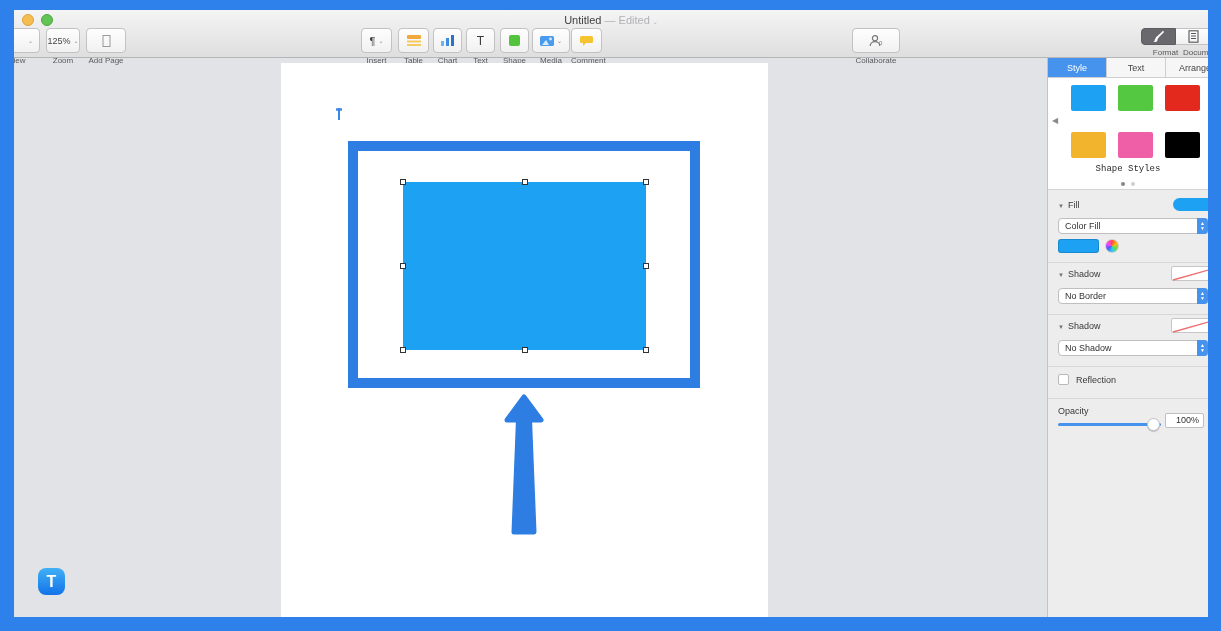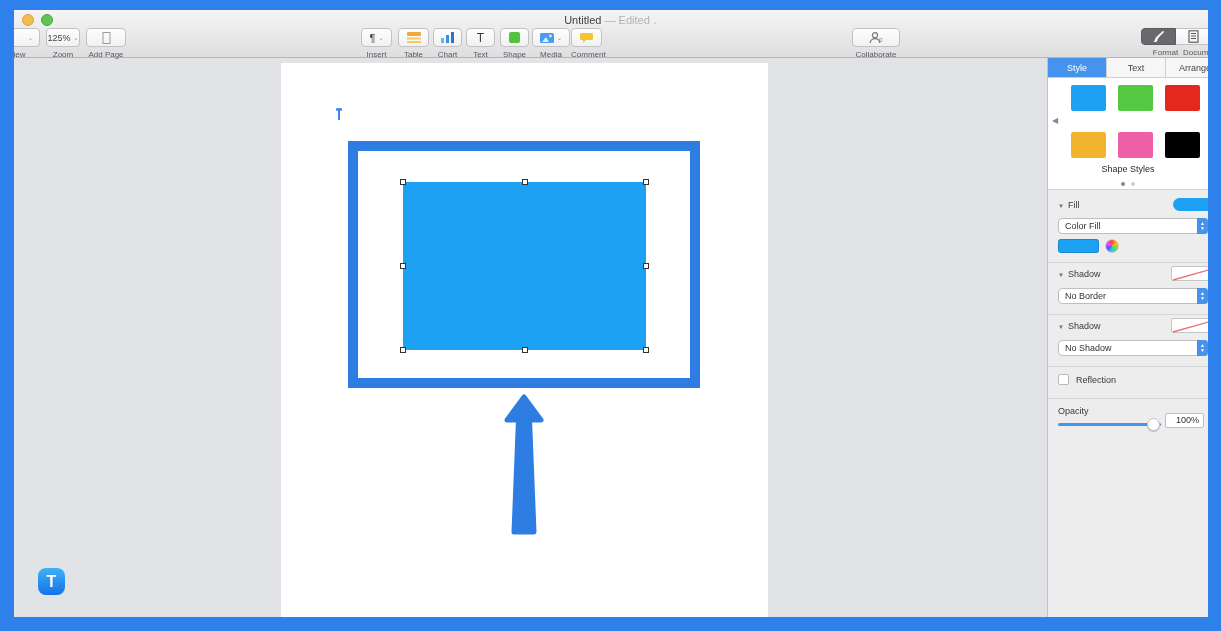--- a/index.html
+++ b/index.html
@@ -12,21 +12,21 @@
   
   .toolbar { position:absolute; left:0; top:0; width:100%; height:48px;
              background:linear-gradient(#f5f5f5,#dededf); border-bottom:1px solid #b5b5b7; }
   .tl { position:absolute; top:4px; width:12px; height:12px; border-radius:50%; }
   .tl-yellow { left:8px;  background:#f5bd4f; border:1px solid #dfa33c; }
   .tl-green  { left:27px; background:#61c454; border:1px solid #4ea63f; }
   .win-title { position:absolute; top:4px; left:0; width:100%; text-align:center;
                font-size:11px; color:#3f3f41; }
   .win-title .dim { color:#b2b2b5; }
   .titem { position:absolute; top:18px; text-align:center; }
-  .tbtn { height:19px; background:linear-gradient(#fefefe,#f1f1f2); border:1px solid #c2c2c5;
+  .tbtn { height:25px; background:linear-gradient(#fefefe,#f1f1f2); border:1px solid #c2c2c5;
           border-radius:4px; display:flex; align-items:center; justify-content:center;
           gap:3px; font-size:9px; color:#454547; padding:0 0; }
   .tlab { font-size:8px; color:#59595c; margin-top:3px; white-space:nowrap; }
   .chev { font-size:6px; color:#8a8a8e; }
   .ti-view    { left:-20px; } .ti-view .tbtn { width:46px; justify-content:flex-end; padding-right:6px; }
   .ti-zoom    { left:32px; }  .ti-zoom .tbtn { width:34px; }
   .ti-addpage { left:72px; }  .ti-addpage .tbtn { width:40px; }
   .ti-insert  { left:347px; } .ti-insert .tbtn { width:31px; }
   .ti-table   { left:384px; } .ti-table .tbtn { width:31px; }
   .ti-chart   { left:419px; } .ti-chart .tbtn { width:29px; }
@@ -60,21 +60,21 @@
              background:#ededee; border-left:1px solid #c3c3c5; overflow:hidden; }
   .sbtabs { display:flex; height:20px; background:#f6f6f7; border-bottom:1px solid #cfcfd1; }
   .sbtab { width:59px; flex:none; font-size:9px; line-height:20px; text-align:center;
            color:#454547; border-right:1px solid #cfcfd1; }
   .sbtab.active { background:#4593ec; color:#ffffff; }
   .swpanel { position:relative; height:112px; background:#ffffff; border-bottom:1px solid #d3d3d5; }
   .swatch { position:absolute; width:35px; height:26px; border-radius:2px; }
   .sw0 { left:23px; top:7px; }  .sw1 { left:70px; top:7px; }  .sw2 { left:117px; top:7px; }
   .sw3 { left:23px; top:54px; } .sw4 { left:70px; top:54px; } .sw5 { left:117px; top:54px; }
   .sw-prev { position:absolute; left:4px; top:38px; font-size:8px; color:#8a8a8e; }
-  .sw-label { position:absolute; top:86px; width:100%; text-align:center; font-size:9px; color:#2b2b2d; }
+  .sw-label { position:absolute; top:86px; width:100%; text-align:center; font-size:9px; color:#2b2b2d;font-family:Liberation Mono, monospace; }
   .sw-dots { position:absolute; top:101px; width:100%; text-align:center; line-height:4px; }
   .dot { display:inline-block; width:4px; height:4px; border-radius:50%; margin:0 3px; }
   .dot1 { background:#86868a; } .dot2 { background:#cfcfd3; }
   .sec-head { position:absolute; left:10px; font-size:9px; color:#39393b; }
   .sec-head .tri { font-size:6px; color:#737377; margin-right:4px; }
   .divider { position:absolute; left:0; right:0; height:1px; background:#d7d7d9; }
   .dropdown { position:absolute; left:10px; width:151px; height:16px; background:#ffffff;
               border:1px solid #bfbfc2; border-radius:4px; font-size:9px; color:#323234;
               line-height:14px; padding-left:6px; }
   .dd-step { position:absolute; right:0; top:-1px; bottom:-1px; width:11px; background:#4593ec;

